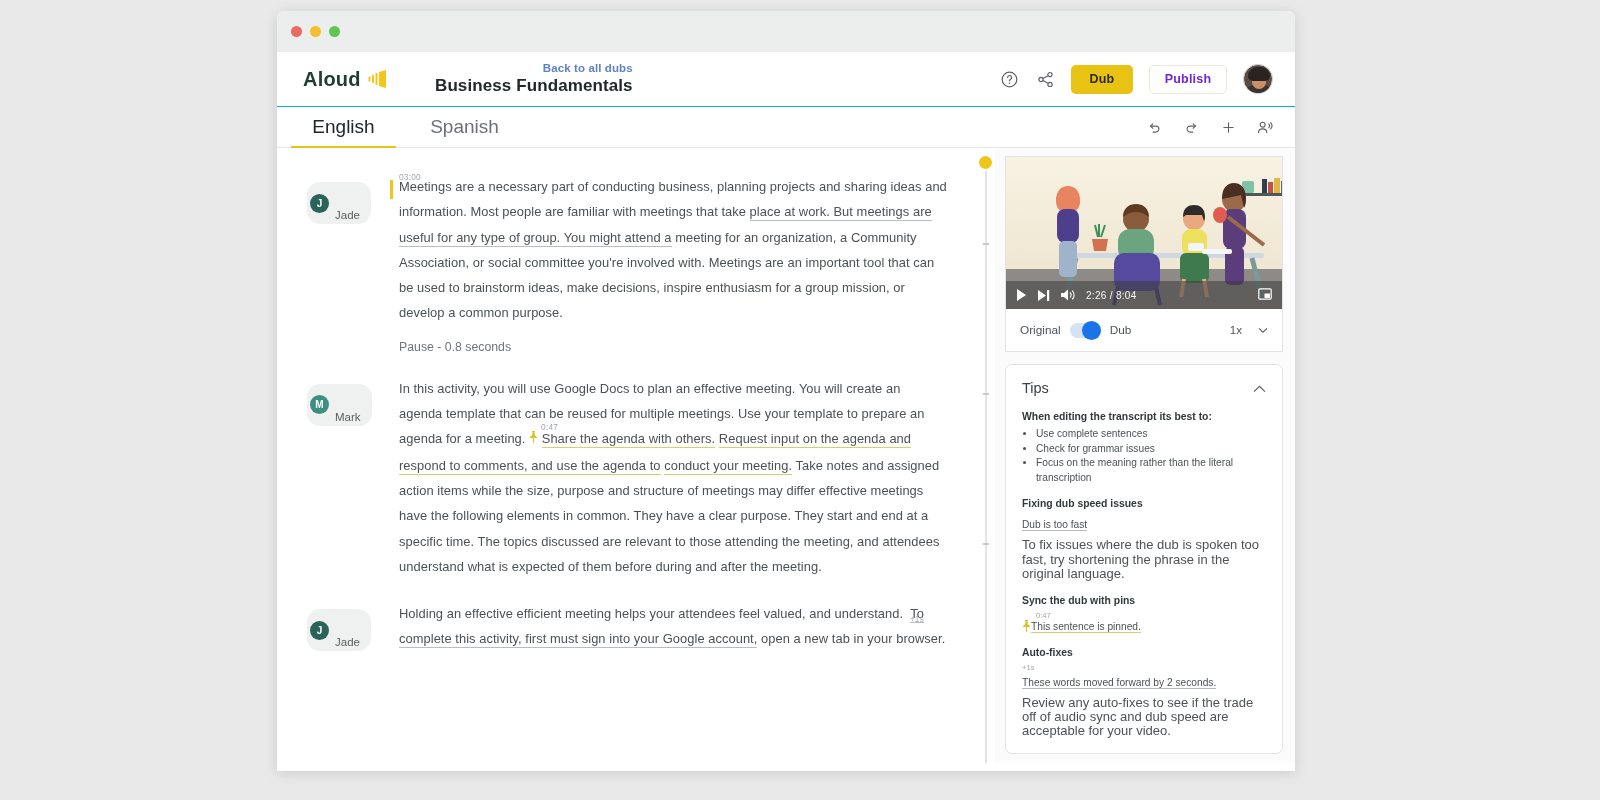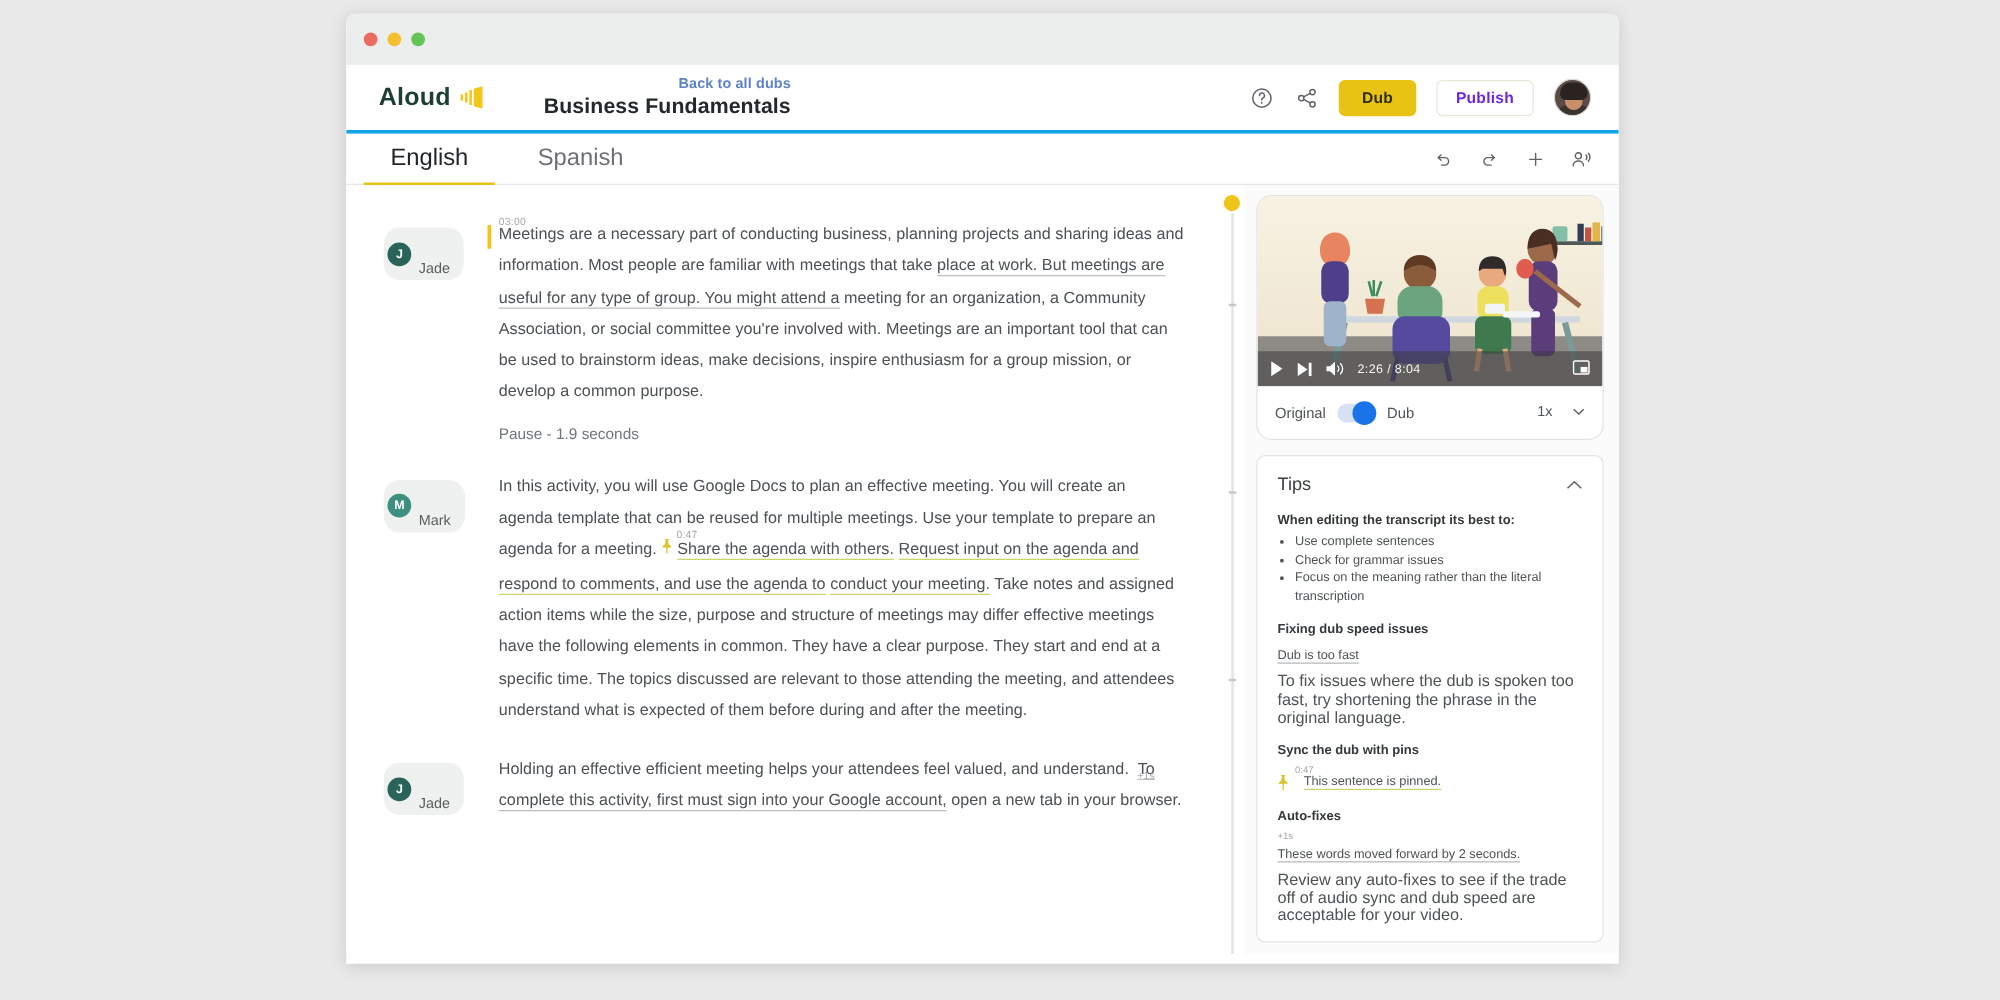--- a/index.html
+++ b/index.html
@@ -26,21 +26,21 @@
   }
   .dot { width: 11px; height: 11px; border-radius: 50%; }
   .dot.red    { background: #ec6a5f; }
   .dot.yellow { background: #f4c030; }
   .dot.green  { background: #61c455; }
 
   
   .app-header {
     height: 55px; background: #fff;
     display: flex; align-items: center; padding: 0 22px 0 26px;
-    border-bottom: 3px solid #0ea5e9;
+    border-bottom: 1px solid #0ea5e9;
   }
   .logo-wrap { display: flex; align-items: center; gap: 5px; width: 116px; }
   .logo-text {
     font-size: 20px; font-weight: 600; color: #1d3d35; letter-spacing: .2px;
   }
   .logo-icon { width: 22px; height: 18px; position: relative; }
 
   .title-block { margin-left: 16px; text-align: right; }
   .back-link {
     font-size: 11.5px; color: #5d82c4; font-weight: 600;
@@ -151,21 +151,21 @@
   }
   .u-grey { border-bottom: 1px solid #b9bdc0; padding-bottom: 1px; }
   .u-olive { border-bottom: 1.3px solid #cdd46a; padding-bottom: 1px; }
   .pause {
     font-size: 12.3px; color: #70767a; padding: 14px 0 2px 0;
   }
   .pin-ic { color: #d9c328; font-size: 11px; }
 
   
   .video-card {
-    background: #fff; border: 1px solid #e4e4e4; border-radius: 12px;
+    background: #fff; border: 1px solid #e4e4e4; border-radius: 0;
     overflow: hidden; margin-bottom: 12px;
   }
   .video-frame {
     height: 152px; position: relative;
     background: linear-gradient(#f7f1e2 0%, #f6efdd 62%, #f6efdd 62%);
     overflow: hidden;
   }
   .v-floor { position:absolute; left:0; right:0; bottom:0; height:40px; background:#8e8b86; }
   .v-wall  { position:absolute; left:0; right:0; top:0; height:112px;
              background: linear-gradient(180deg,#f8f2e3,#efe7d2); }
@@ -315,21 +315,21 @@
               <span class="bar-mark"></span>
               <span class="tstamp" style="left:0; top:-9px">03:00</span>
               <span>Meetings are a necessary part of conducting business, planning projects and</span>
               <span class="u-grey-after">sharing ideas and information. Most people are familiar with meetings that take</span>
               <span class="u-grey">place at work. But meetings are useful for any type of group. You might attend a</span>
               <span>meeting for an organization, a Community Association, or social committee you're</span>
               <span>involved with. Meetings are an important tool that can be used to brainstorm ideas,</span>
               <span>make decisions, inspire enthusiasm for a group mission, or develop a common</span>
               <span>purpose.</span>
             </div>
-            <div class="pause">Pause - 1.9 seconds</div>
+            <div class="pause">Pause - 0.8 seconds</div>
           </div>
         </div>
 
         <div class="blk">
           <div class="speaker-col" style="padding-top:22px">
             <div class="chip">
               <span class="chip-av" style="background:#3d8f7f">M</span>
               <span class="chip-name">Mark</span>
             </div>
           </div>
@@ -500,21 +500,21 @@
           </ul>
 
           <div class="t-gap"></div>
           <div class="t-h">Fixing dub speed issues</div>
           <div class="t-under-grey">Dub is too fast</div>
           <div class="t-p" style="margin-top:6px">To fix issues where the dub is spoken too fast, try shortening the phrase in the original language.</div>
 
           <div class="t-gap"></div>
           <div class="t-h">Sync the dub with pins</div>
           <div class="t-time">0:47</div>
-          <div style="display:flex;align-items:flex-start;gap:12px">
+          <div style="display:flex;align-items:center;gap:0">
             <span class="pin-ic">
               <svg width="9" height="12" viewBox="0 0 9 12" fill="#d9c328">
                   <path d="M3 0h3v1H5.4l.5 3.3L8 6v1H5v5H4V7H1V6l2.1-1.7L3.6 1H3z"></path>
                 </svg>
             </span>
             <span class="t-under-olive">This sentence is pinned.</span>
           </div>
 
           <div class="t-gap"></div>
           <div class="t-h">Auto-fixes</div>

